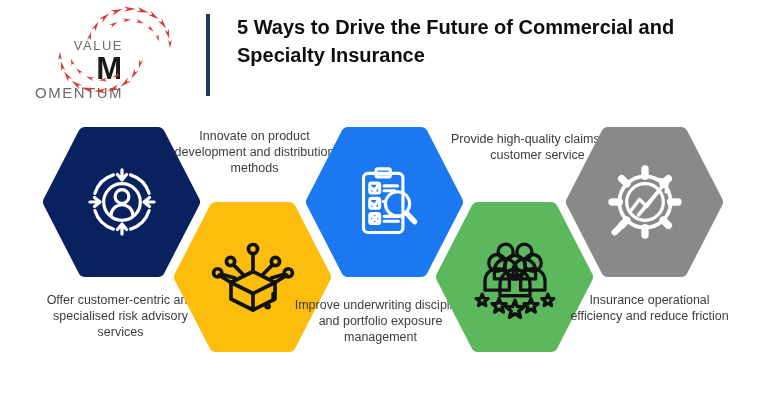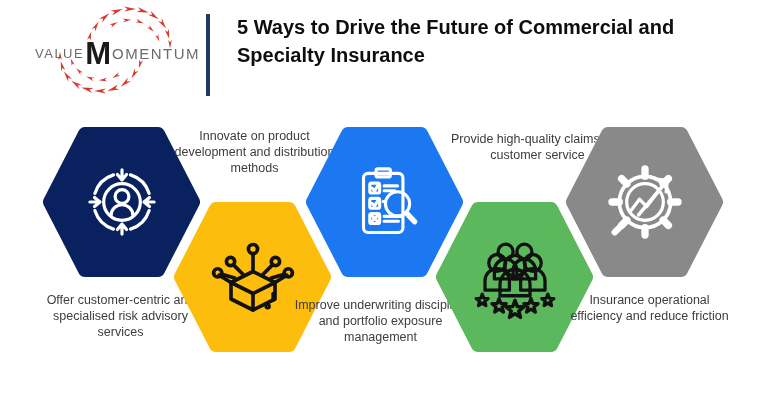--- a/index.html
+++ b/index.html
@@ -2,21 +2,21 @@
 <html><head>
 <meta charset="utf-8">
 <style>
   html,body{margin:0;padding:0;background:#ffffff;}
   #slide{
     position:relative;width:768px;height:403px;background:#ffffff;overflow:hidden;
     font-family:"Liberation Sans", sans-serif;
   }
   
   .logo-block{position:absolute;left:28px;top:2px;width:180px;height:104px;}
-  .logo-text{position:absolute;left:7px;top:36px;display:flex;align-items:center;white-space:nowrap;}
+  .logo-text{position:absolute;left:7px;top:36px;display:flex;align-items:flex-end;white-space:nowrap;flex-direction:column;}
   .logo-value{font-size:13px;letter-spacing:1.5px;color:#6b6b6b;font-weight:400;}
   .logo-m{font-size:31px;font-weight:700;color:#1a1a1a;line-height:1;margin:0 1px;}
   .logo-omentum{font-size:15px;letter-spacing:1.5px;color:#6b6b6b;font-weight:400;}
   .logo-swirl{position:absolute;left:0;top:0;pointer-events:none;}
   .divider{position:absolute;left:206px;top:14px;width:4px;height:82px;background:#1f3864;}
   .title{
     position:absolute;left:237px;top:13px;width:515px;
     font-size:20px;line-height:28px;font-weight:700;color:#0e0e0e;
   }
   

